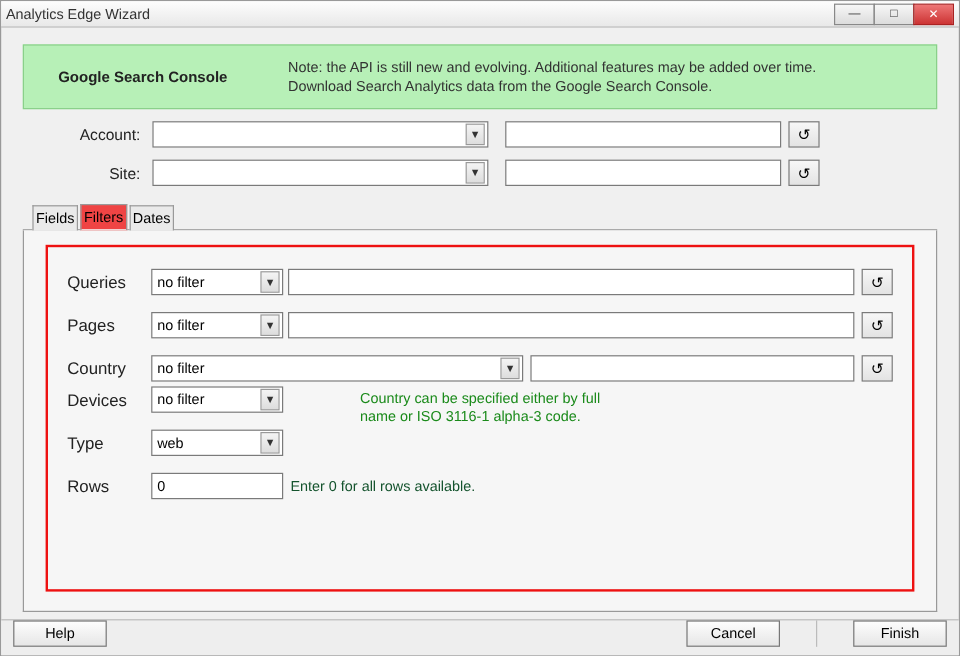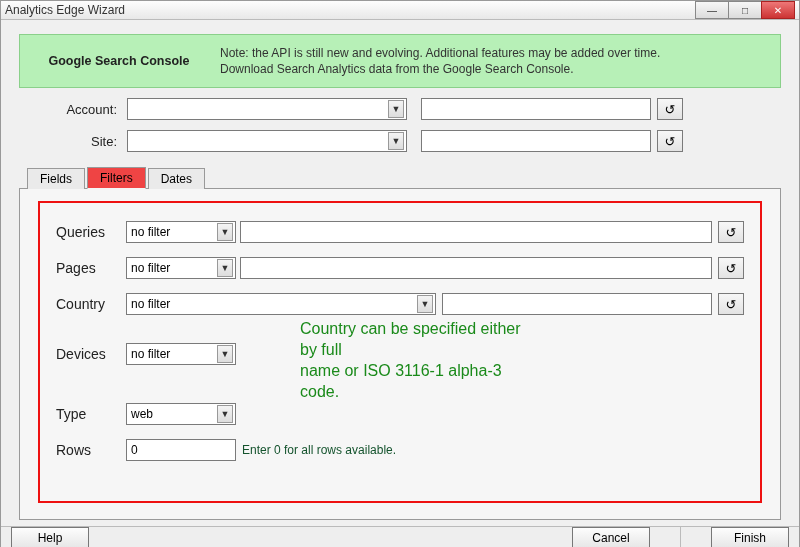--- a/index.html
+++ b/index.html
@@ -45,21 +45,21 @@
   .content {
     flex:1;
     padding: 14px 18px 6px 18px;
     display:flex; flex-direction:column;
   }
   .banner {
     background: #b7f0b7;
     border: 1px solid #8ad08a;
     padding: 10px 14px;
     display:flex;
-    gap: 16px;
+    gap: 36px;
     align-items:center;
   }
   .banner-title {
     font-weight:bold;
     color:#222;
     font-size:12.5px;
     text-align:center;
     width: 170px;
     line-height:1.3;
   }
@@ -112,21 +112,21 @@
   .tabs-row {
     margin-top:14px;
     display:flex;
     align-items:flex-end;
     border-bottom:1px solid #999;
     padding-left:8px;
   }
   .tab {
     border:1px solid #999;
     border-bottom:none;
-    padding:3px 12px;
+    padding:3px 2px;
     background:#eaeaea;
     font-size:12px;
     margin-right:2px;
     position:relative;
     top:1px;
   }
   .tab.active {
     background:#ef4444;
     border-bottom:1px solid #f6f6f6;
   }
@@ -154,21 +154,21 @@
   .small-combo { width:110px; margin-right:4px;}
   .wide-combo { width:310px; margin-right:6px;}
   .grow-in { flex:1; margin-right:6px;}
   .green-hint {
     color:#14532d;
     font-size:12px;
     margin-left:6px;
   }
   .country-hint {
     color:#1a8a1a;
-    font-size:16px;
+    font-size:12px;
     line-height:1.3;
     width:240px;
     margin-left:60px;
   }
   .devices-row-wrap { display:flex; align-items:center; }
   .footer {
     height:30px;
     border-top:1px solid #bbb;
     display:flex;
     padding:0 10px;

